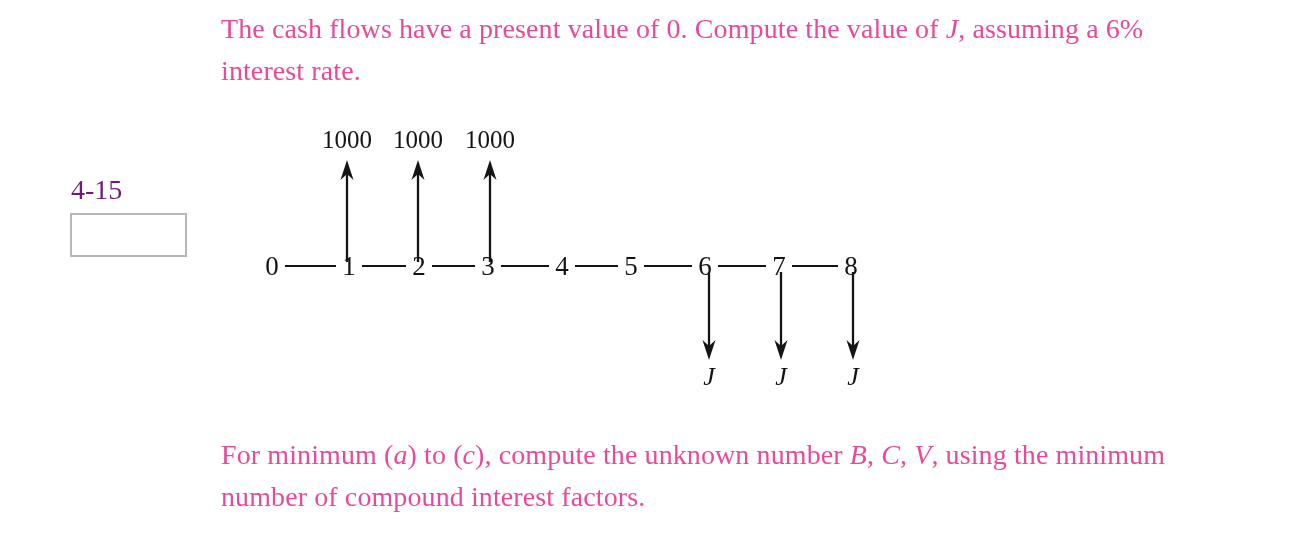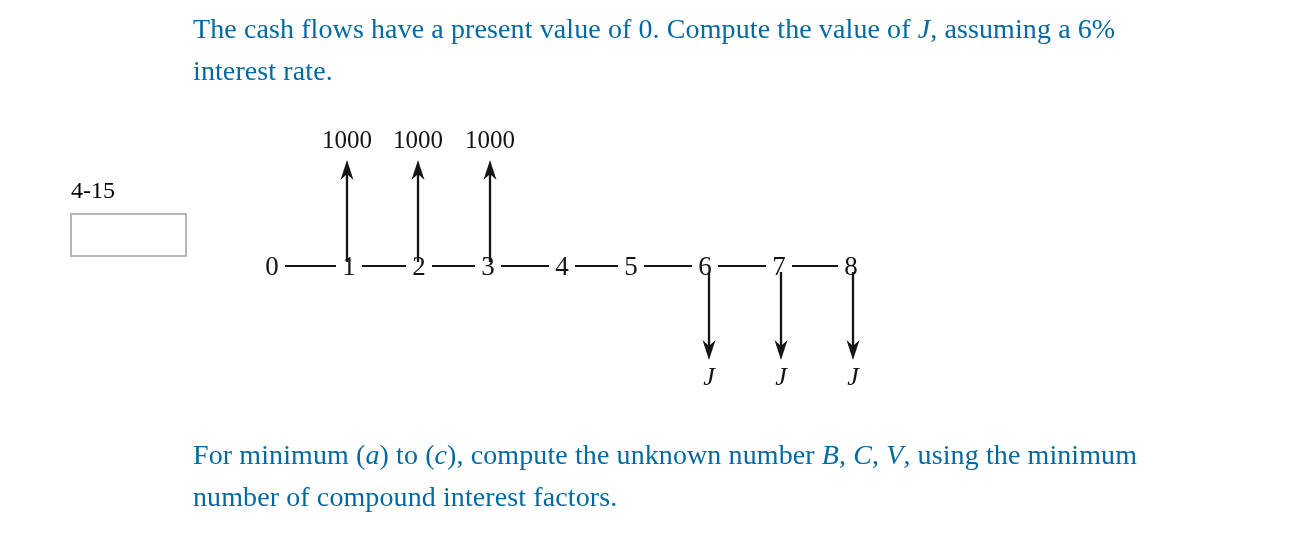--- a/index.html
+++ b/index.html
@@ -16,42 +16,43 @@
     color: #0d0d0d;
     -webkit-font-smoothing: antialiased;
   }
 
   
   .para {
     position: absolute;
     font-size: 28px;
     line-height: 42px;
     letter-spacing: 0.1px;
-    color: #0369a1;
+    color: #ec4899;
+    margin-left: 28px;
   }
   #intro-paragraph {
     left: 193px;
     top: 8px;
     width: 1010px;
   }
   #closing-paragraph {
     left: 193px;
     top: 434px;
     width: 1020px;
   }
   .para i { font-style: italic; }
 
   
   #problem-number {
     position: absolute;
     left: 71px;
     top: 174px;
-    font-size: 24px;
+    font-size: 28px;
     line-height: 32px;
-    color: #000000;
+    color: #701a75;
     white-space: nowrap;
   }
   #answer-box {
     position: absolute;
     left: 70px;
     top: 213px;
     width: 117px;
     height: 44px;
     border: 2px solid #b6b6b6;
     background: #ffffff;

